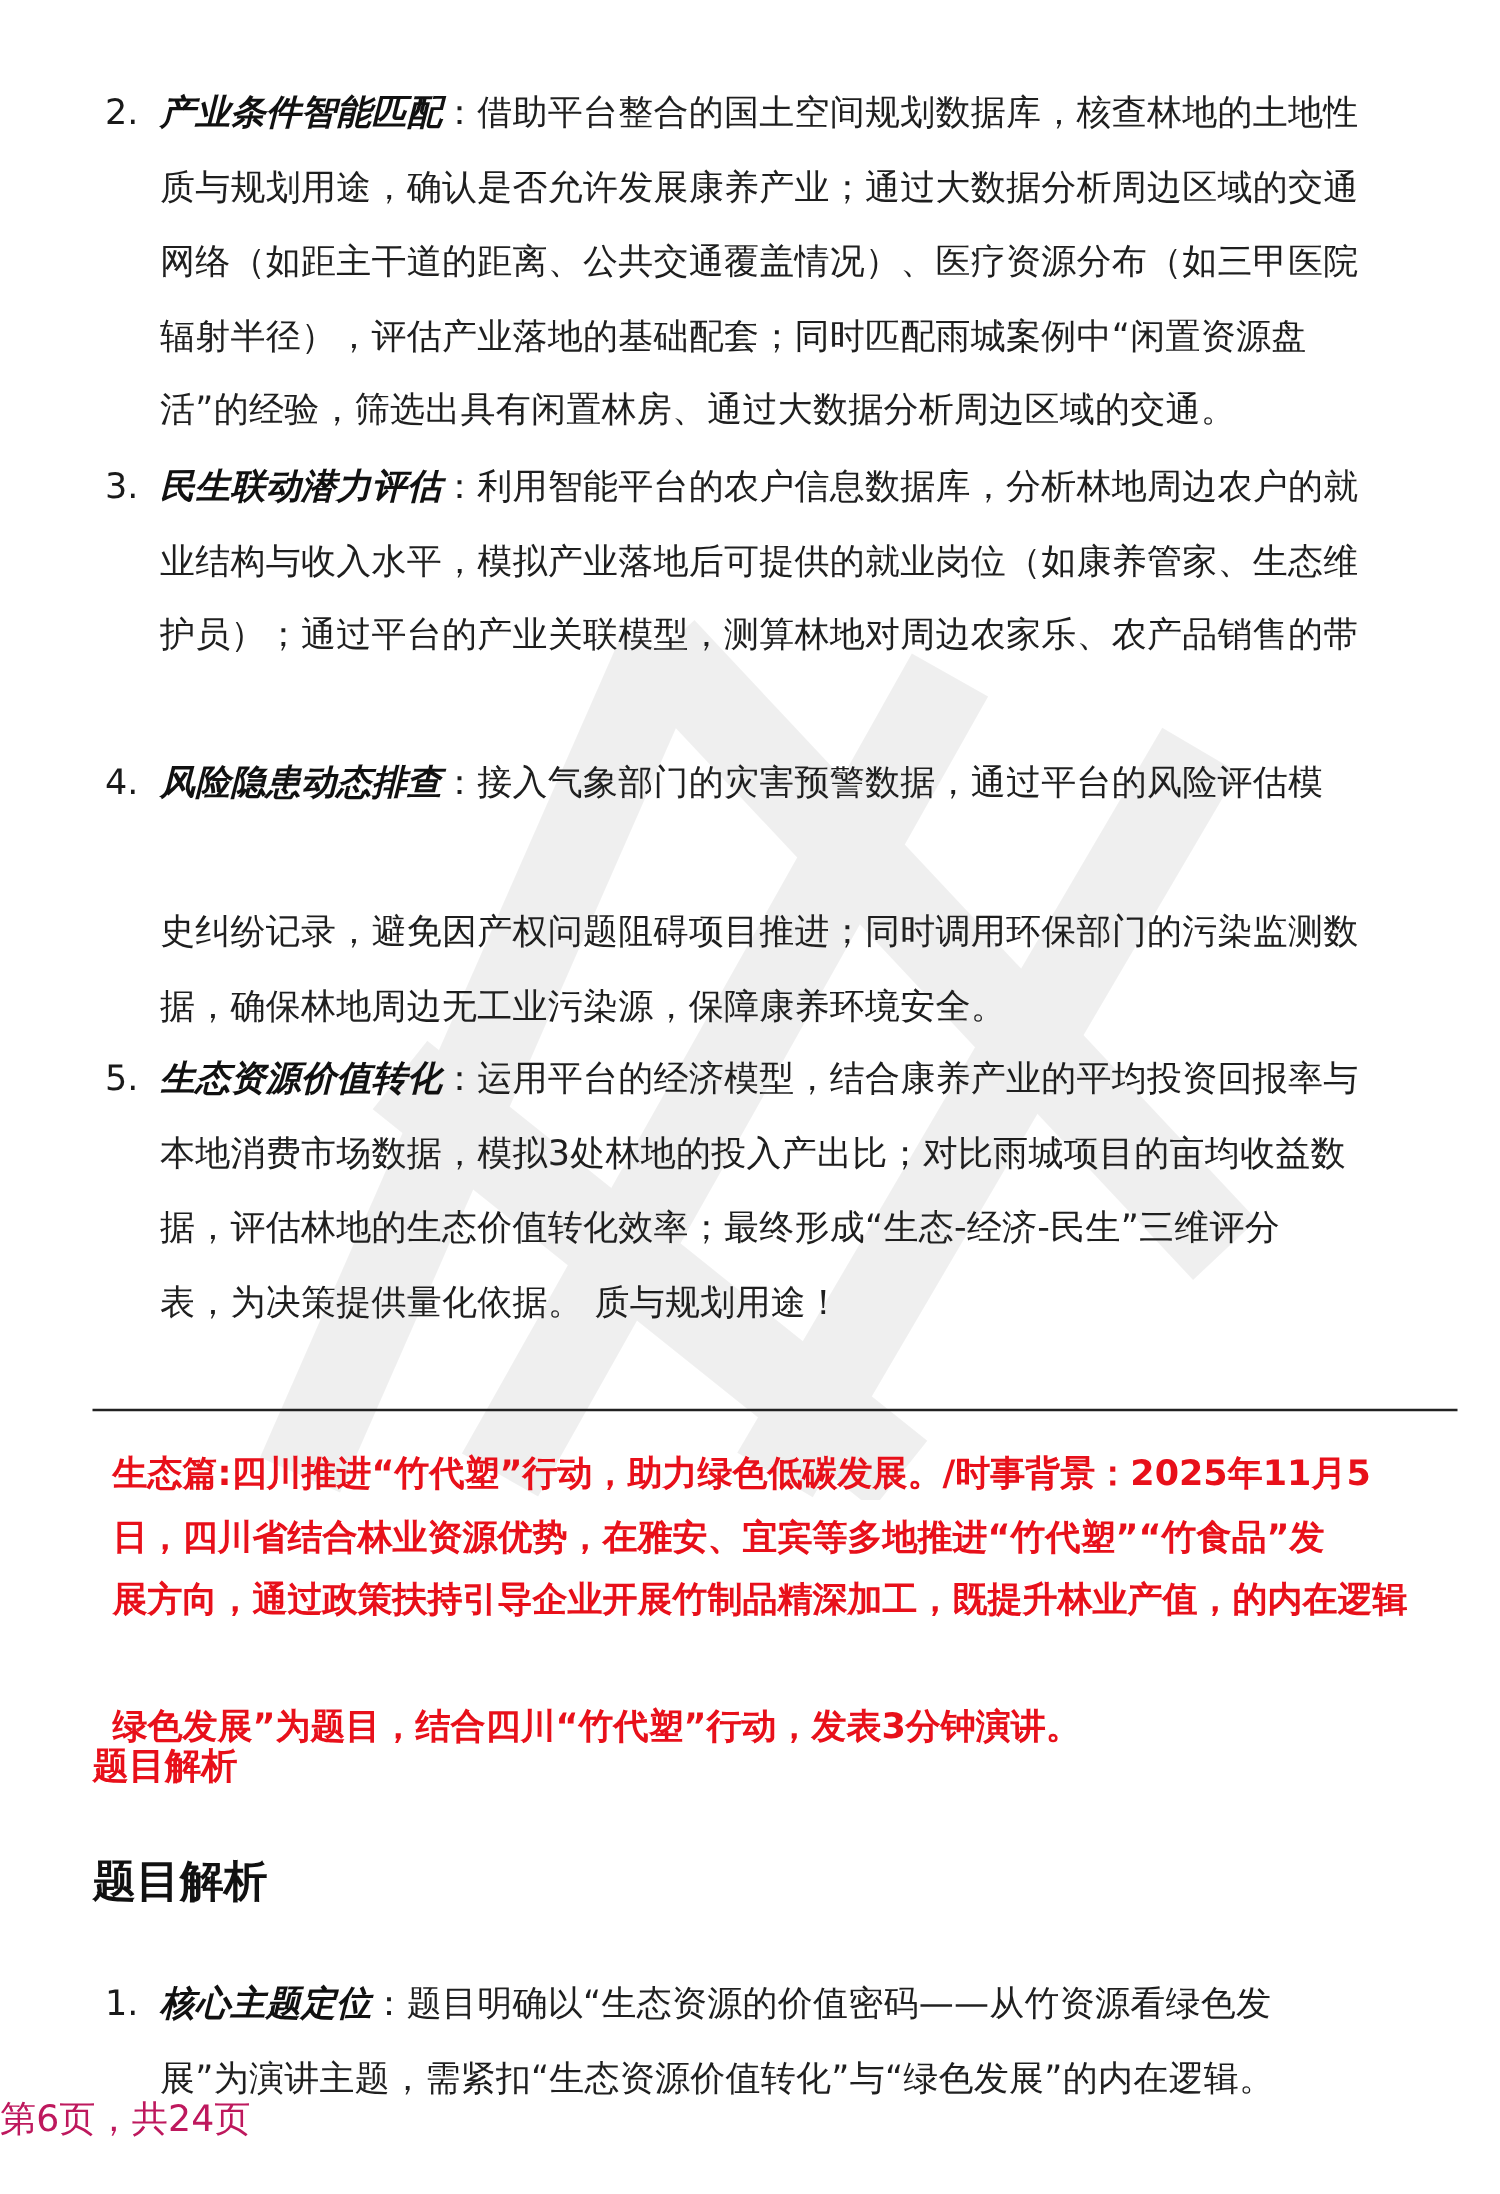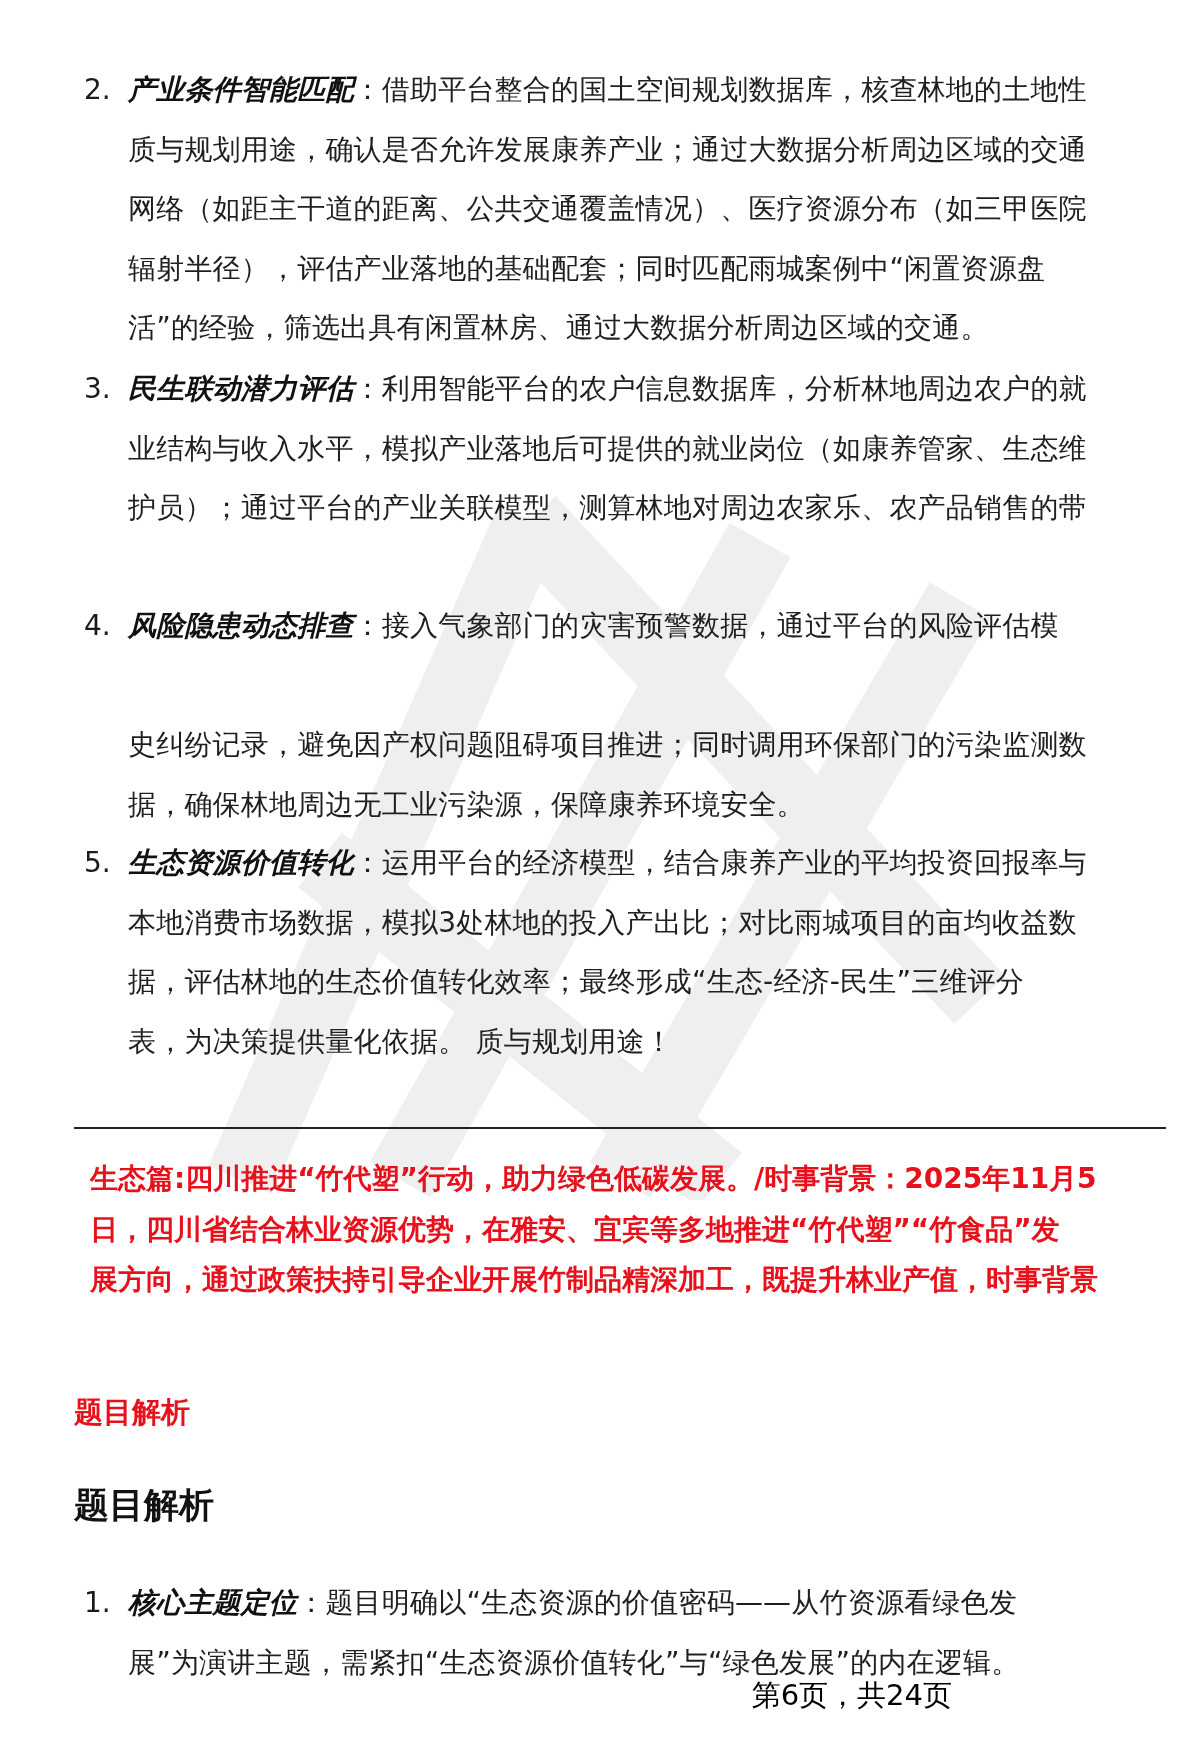--- a/index.html
+++ b/index.html
@@ -10,22 +10,22 @@
   .item { position: absolute; left: 0; width: 1200px; }
   .num { position: absolute; left: 84px; font-size: 28px; line-height: 60px; color: #1a1a1a; }
   .body { position: absolute; left: 128px; width: 1020px; font-size: 28px; line-height: 59.5px;
           color: #1f1f1f; letter-spacing: 0.2px; }
   .body b { font-weight: bold; color: #111; font-style: italic; }
   .divider { position: absolute; left: 74px; top: 1127px; width: 1092px; height: 2px; background: #222; }
   .red-block { position: absolute; left: 74px; top: 1154px; width: 1090px; font-size: 28px;
                line-height: 50.5px; font-weight: bold; color: #e8101a; margin-left: 16px; }
   .red-heading { position: absolute; left: 74px; top: 1393px; font-size: 29px; font-weight: bold; color: #e8101a; }
   .black-heading { position: absolute; left: 74px; top: 1482px; font-size: 35px; font-weight: bold; color: #111; }
-  .footer { position: absolute; left: 0; width: 952px; top: 1676px; text-align: right;
-            font-size: 29px; color: #000000; }
+  .footer { position: absolute; left: 0; width: 952px; top: 1676px; text-align: left;
+            font-size: 29px; color: #be185d; }
 </style>
 </head>
 <body>
 
 <svg class="watermark" viewBox="0 0 820 720">
   <g fill="none" stroke="#000" stroke-width="70">
     <path d="M40 700 L330 40"></path>
     <path d="M200 700 L560 60"></path>
     <path d="M420 700 L760 120"></path>
     <path d="M330 40 L780 520"></path>
@@ -71,22 +71,23 @@
     <span>据，评估林地的生态价值转化效率；最终形成“生态-经济-民生”三维评分</span><br>
     <span>表，为决策提供量化依据。 质与规划用途！</span>
   </div>
 </div>
 
 <div class="divider"></div>
 
 <div class="red-block">
   <span>生态篇:四川推进“竹代塑”行动，助力绿色低碳发展。/时事背景：2025年11月5</span><br>
   <span>日，四川省结合林业资源优势，在雅安、宜宾等多地推进“竹代塑”“竹食品”发</span><br>
-  <span>展方向，通过政策扶持引导企业开展竹制品精深加工，既提升林业产值，时事背景</span><br>
+  <span>展方向，通过政策扶持引导企业开展竹制品精深加工，既提升林业产值，的内在逻辑</span><br>
   <br>
+  <span>绿色发展”为题目，结合四川“竹代塑”行动，发表3分钟演讲。</span>
 </div>
 
 <div class="red-heading">题目解析</div>
 
 <div class="black-heading">题目解析</div>
 
 <div class="item" style="top:1573px;">
   <span class="num">1.</span>
   <div class="body">
     <b>核心主题定位</b><span>：</span><span>题目明确以“生态资源的价值密码——从竹资源看绿色发</span><br>

